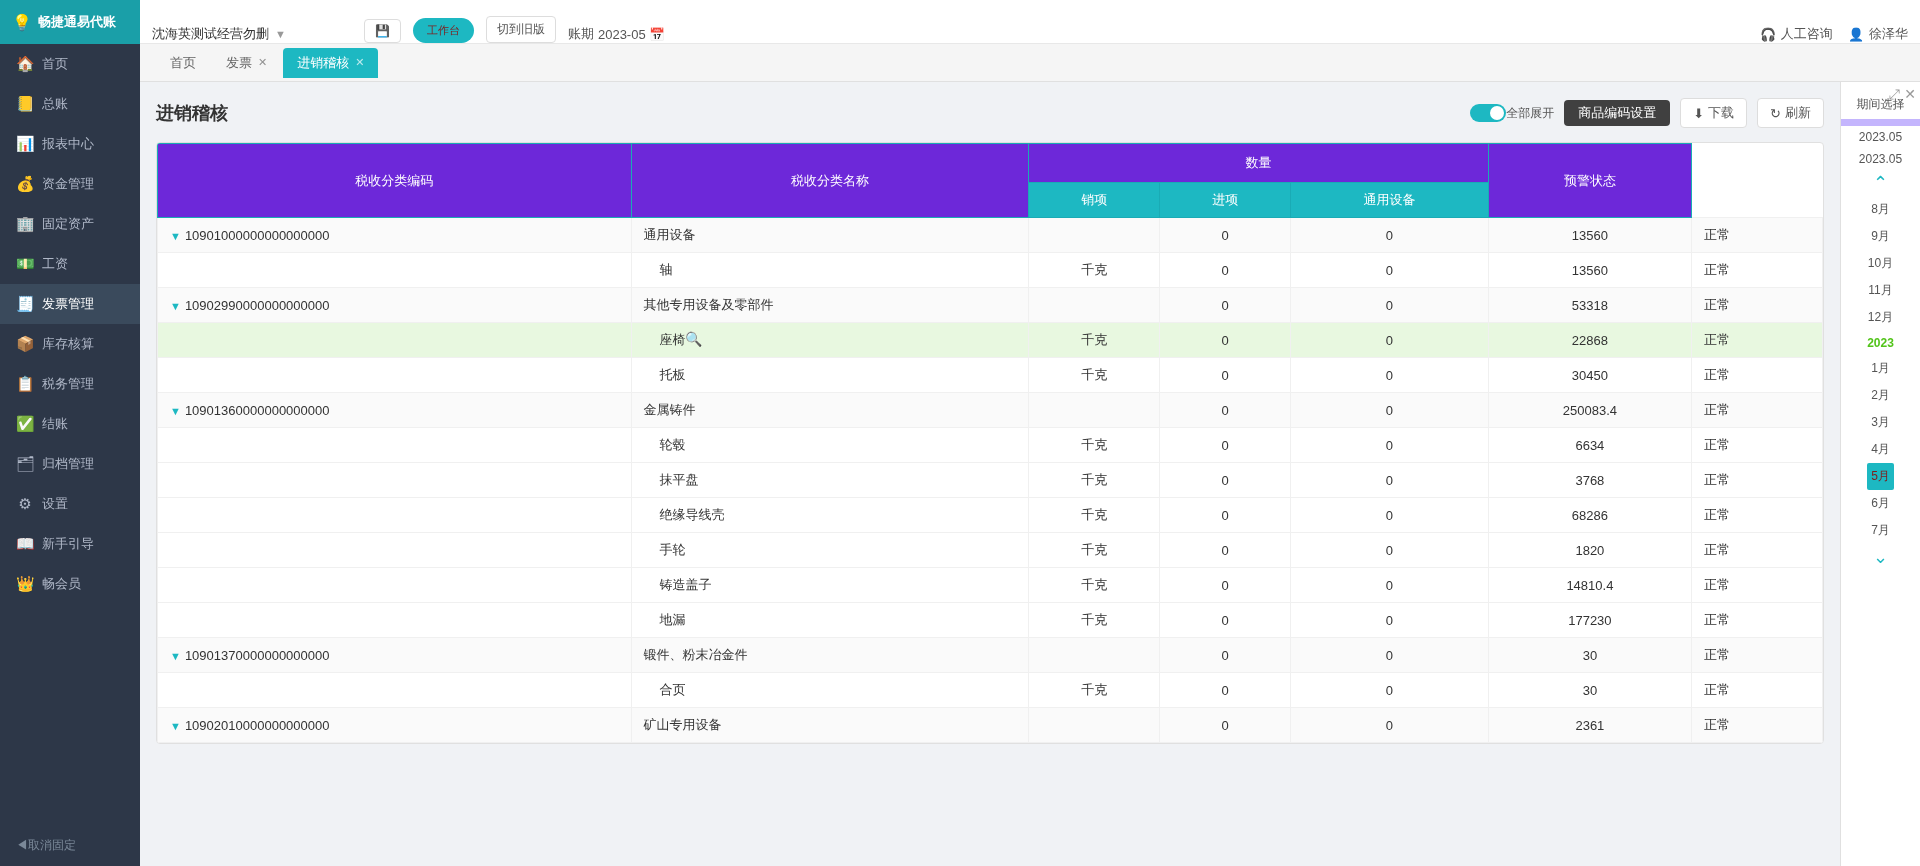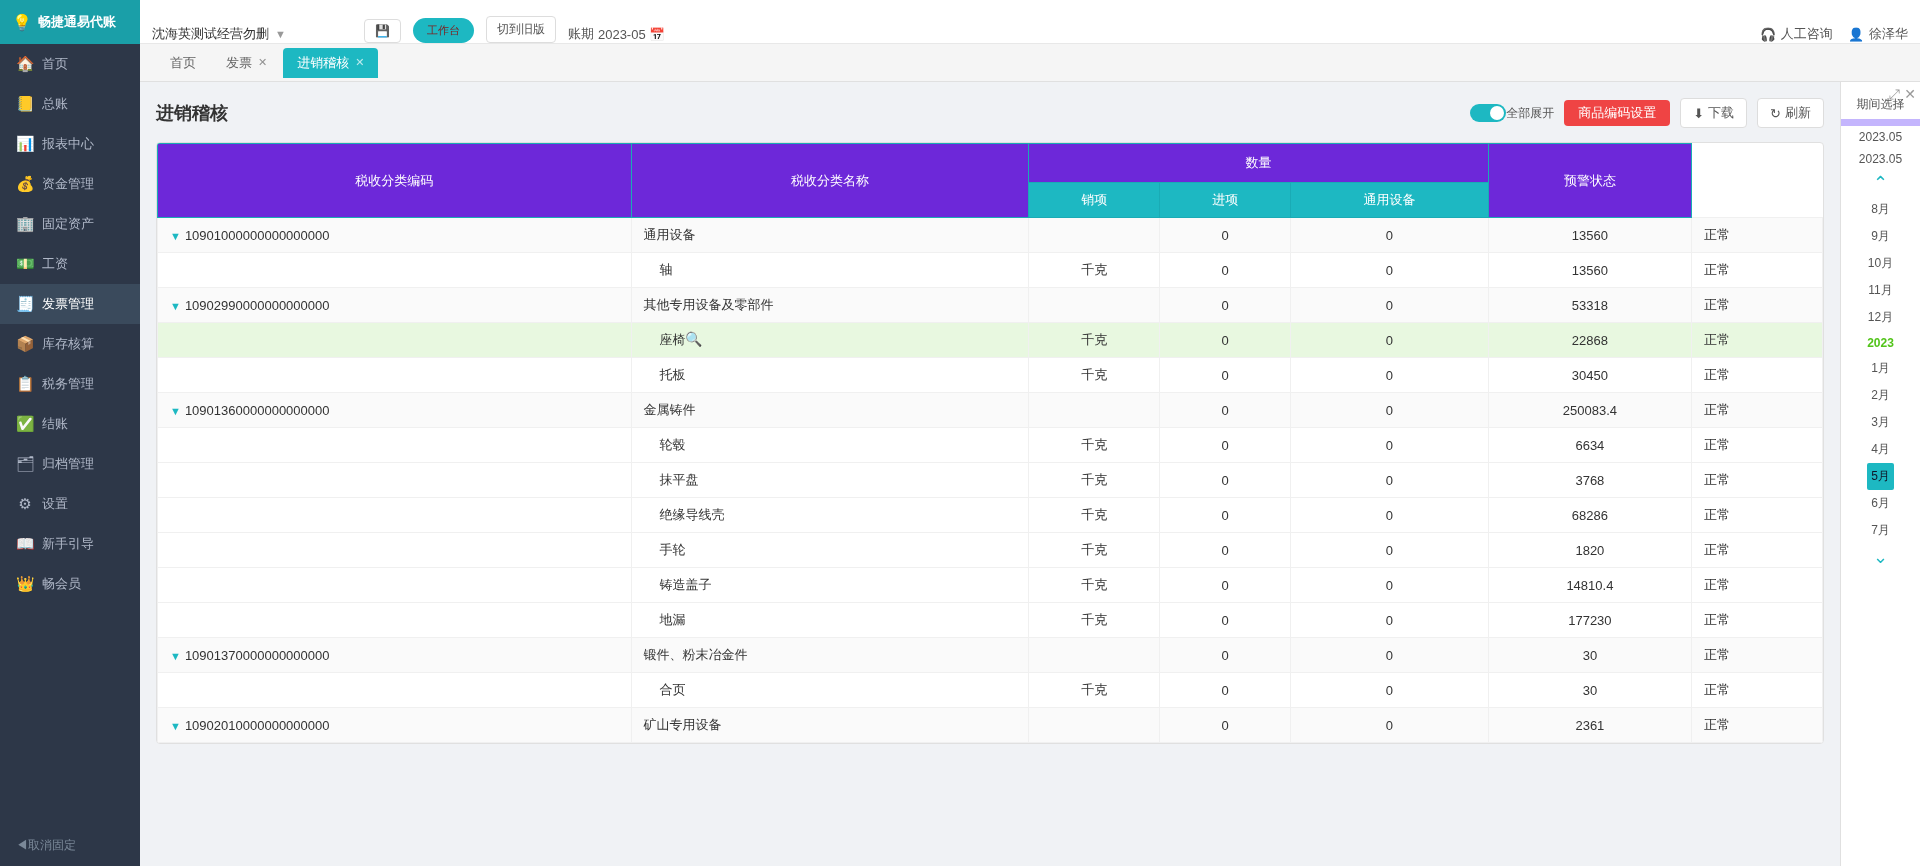--- a/index.html
+++ b/index.html
@@ -200,21 +200,21 @@
       content: '';
       width: 14px;
       height: 14px;
       background: white;
       border-radius: 50%;
       position: absolute;
       top: 2px;
       right: 2px;
     }
     .btn-green {
-      background: #ef4444;
+      background: #404040;
       border: none;
       border-radius: 4px;
       padding: 4px 14px;
       color: white;
       font-size: 13px;
       cursor: pointer;
     }
     .btn-outline {
       background: white;
       border: 1px solid #ddd;
@@ -301,21 +301,21 @@
     .panel-month {
       font-size: 12px;
       color: #555;
       padding: 5px 0;
       text-align: center;
       width: 100%;
       cursor: pointer;
     }
     .panel-month.active {
       background: #1db8c2;
-      color: #0f172a;
+      color: #7f1d1d;
       border-radius: 2px;
     }
     .panel-month.year-label {
       color: #52c41a;
       font-weight: bold;
       background: none;
     }
     .panel-arrow {
       color: #1db8c2;
       font-size: 18px;

